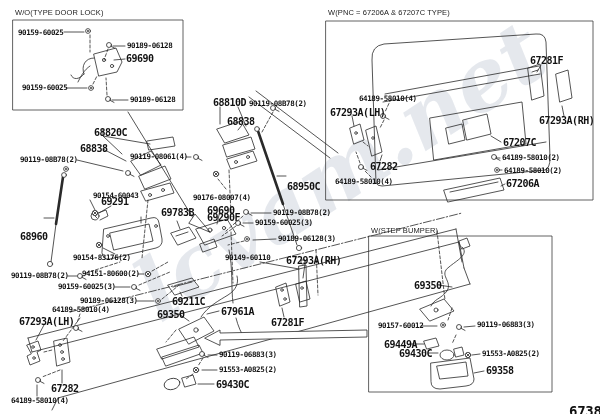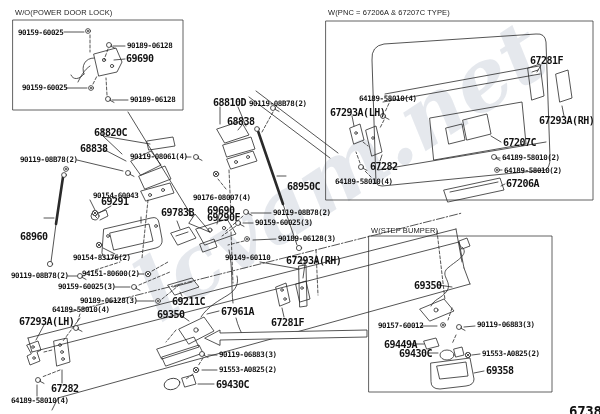--- a/index.html
+++ b/index.html
@@ -182,21 +182,21 @@
     <path d="M424,341 L436,338 L439,346 L427,349 Z"></path>
     <ellipse cx="447" cy="355" rx="7" ry="5" fill="#fff"></ellipse>
     <path d="M454,349 L462,347 L464,355 L456,357 Z"></path>
     <use href="#s" x="468" y="355"></use>
     <path d="M431,363 L470,358 L474,379 Q474,385 466,386 L440,389 Q431,389 431,382 Z M437,366 L466,362 L468,376 L440,379 Z"></path>
     <path d="M438,285 L452,287 M421,326 L437,326 M475,326 L464,327 M411,344 L424,344 M428,353 L438,353 M480,354 L472,355 M484,371 L474,373"></path>
     <path d="M452,308 L448,320 M456,335 L452,344" stroke-dasharray="3 2"></path>
   </svg>
 
   <div class="layer">
-    <div class="hdr" style="left:15px;top:9px">W/O(POWER DOOR LOCK)</div>
+    <div class="hdr" style="left:15px;top:9px">W/O(TYPE DOOR LOCK)</div>
     <div class="hdr" style="left:328px;top:9px">W(PNC = 67206A &amp; 67207C TYPE)</div>
     <div class="hdr" style="left:371px;top:227px">W(STEP BUMPER)</div>
     <div class="code" style="left:569px;top:403px">673812L</div>
     <div id="labels">
         <div class="lbl r" style="left: 18px; top: 29px;">90159-60025</div>
         <div class="lbl r" style="left: 127px; top: 42px;">90189-06128</div>
         <div class="lbl p" style="left: 126px; top: 54px;">69690</div>
         <div class="lbl r" style="left: 22px; top: 84px;">90159-60025</div>
         <div class="lbl r" style="left: 130px; top: 96px;">90189-06128</div>
         <div class="lbl p" style="left: 94px; top: 128px;">68820C</div>

